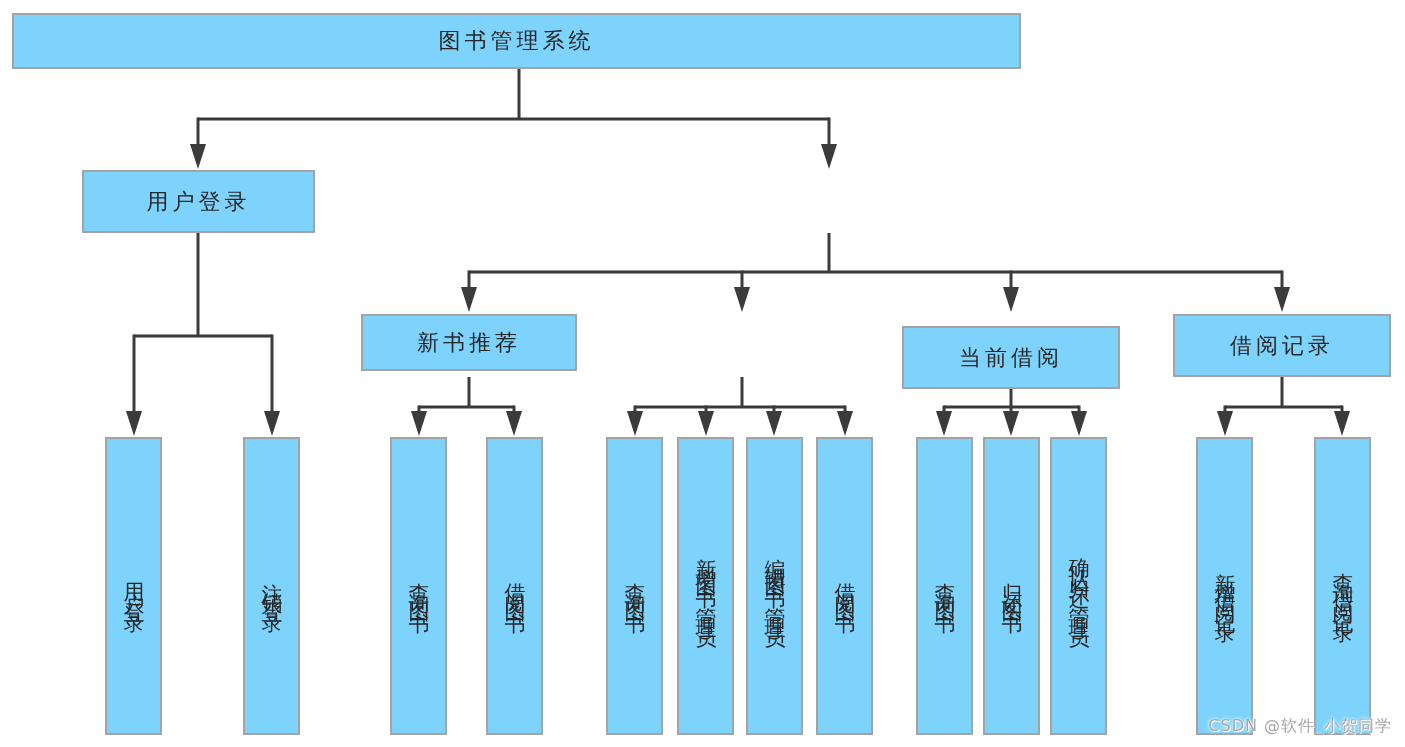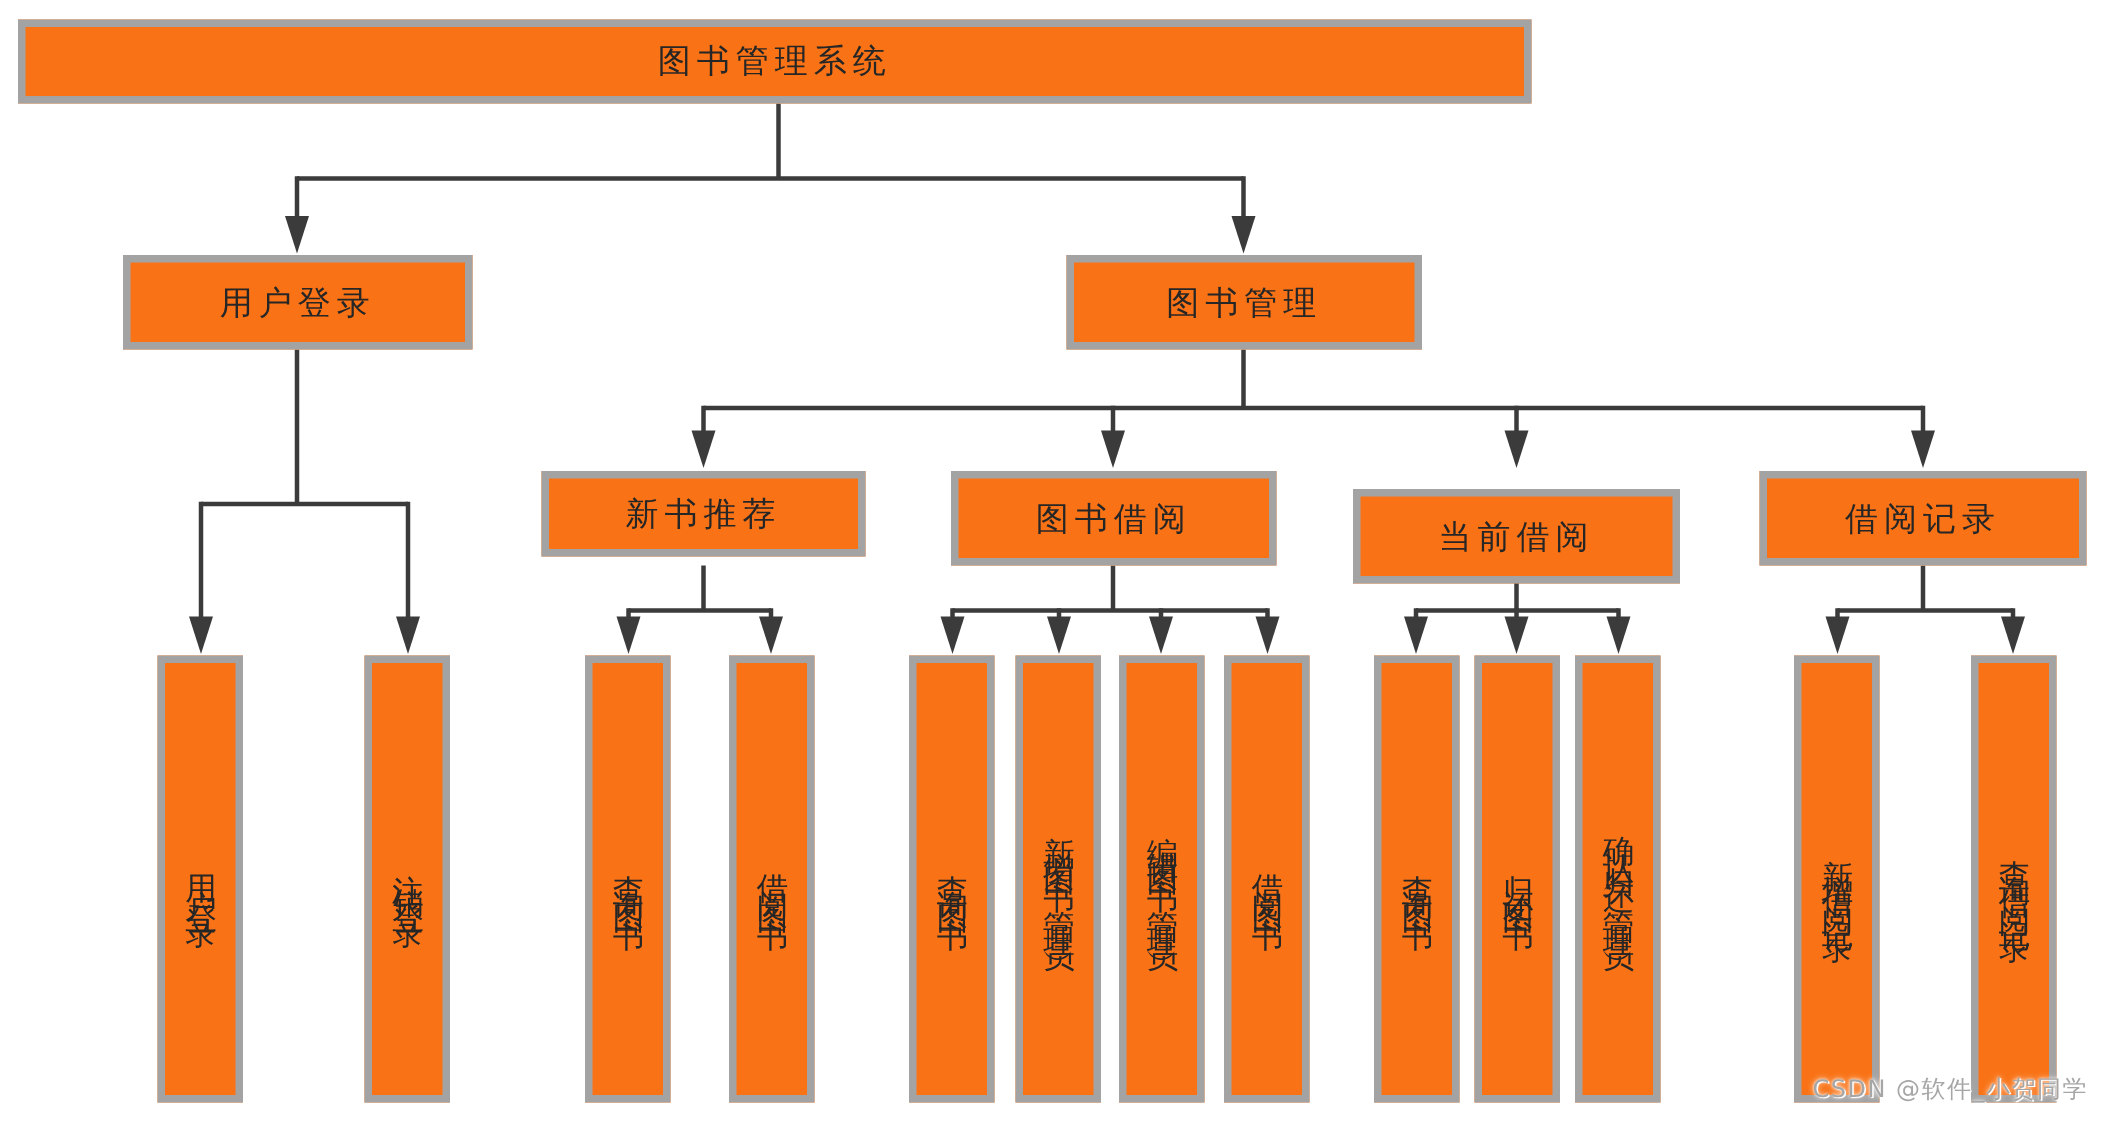--- a/index.html
+++ b/index.html
@@ -7,22 +7,22 @@
     position:relative;
     width:1405px;height:747px;
     background:#ffffff;
     font-family:"DejaVu Sans","Liberation Sans",sans-serif;
     overflow:hidden;
   }
   #connectors{position:absolute;left:0;top:0;width:1405px;height:747px;}
   .box{
     position:absolute;
     box-sizing:border-box;
-    border:5px solid #a3a3a3;
-    background:#f97316;
+    border:2px solid #a3a3a3;
+    background:#7dd3fc;
     display:flex;
     align-items:center;
     justify-content:center;
     color:#262626;
   }
   .h{font-size:22px;letter-spacing:4px;white-space:nowrap;}
   .v{
     writing-mode:vertical-rl;
     text-orientation:mixed;
     font-size:21px;
@@ -112,24 +112,22 @@
       <polygon points="1003,411 1019,411 1011,436"></polygon>
       <polygon points="1071,411 1087,411 1079,436"></polygon>
       <polygon points="1217,411 1233,411 1225,436"></polygon>
       <polygon points="1334,411 1350,411 1342,436"></polygon>
     </g>
   </svg>
 
   <div class="box h" style="left:12px;top:13px;width:1009px;height:56px;">图书管理系统</div>
 
   <div class="box h" style="left:82px;top:170px;width:233px;height:63px;">用户登录</div>
-  <div class="box h" style="left:711px;top:170px;width:237px;height:63px;">图书管理</div>
 
   <div class="box h" style="left:361px;top:314px;width:216px;height:57px;">新书推荐</div>
-  <div class="box h" style="left:634px;top:314px;width:217px;height:63px;">图书借阅</div>
   <div class="box h" style="left:902px;top:326px;width:218px;height:63px;">当前借阅</div>
   <div class="box h" style="left:1173px;top:314px;width:218px;height:63px;">借阅记录</div>
 
   <div class="box v leaf" style="left:105px;">用户登录</div>
   <div class="box v leaf" style="left:243px;">注销登录</div>
 
   <div class="box v leaf" style="left:390px;">查询图书</div>
   <div class="box v leaf" style="left:486px;">借阅图书</div>
 
   <div class="box v leaf" style="left:606px;">查询图书</div>

